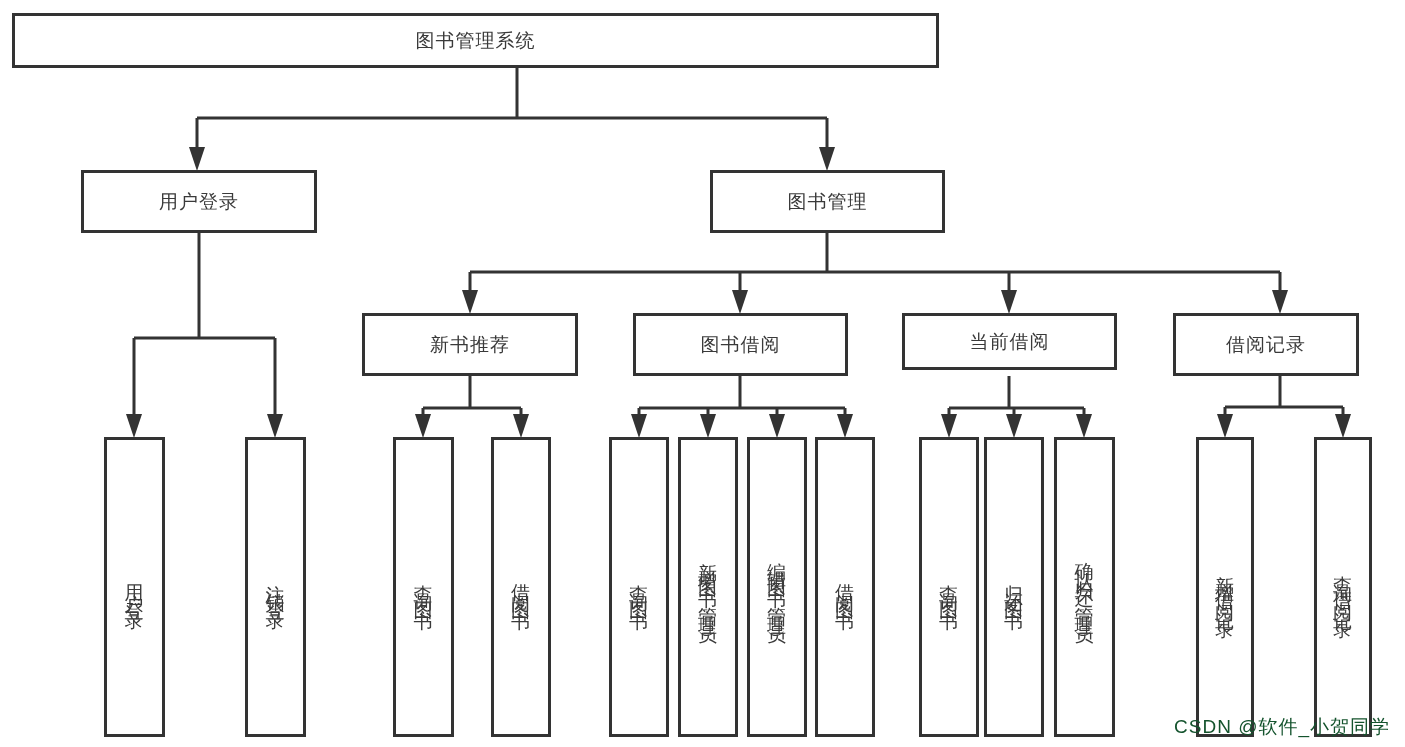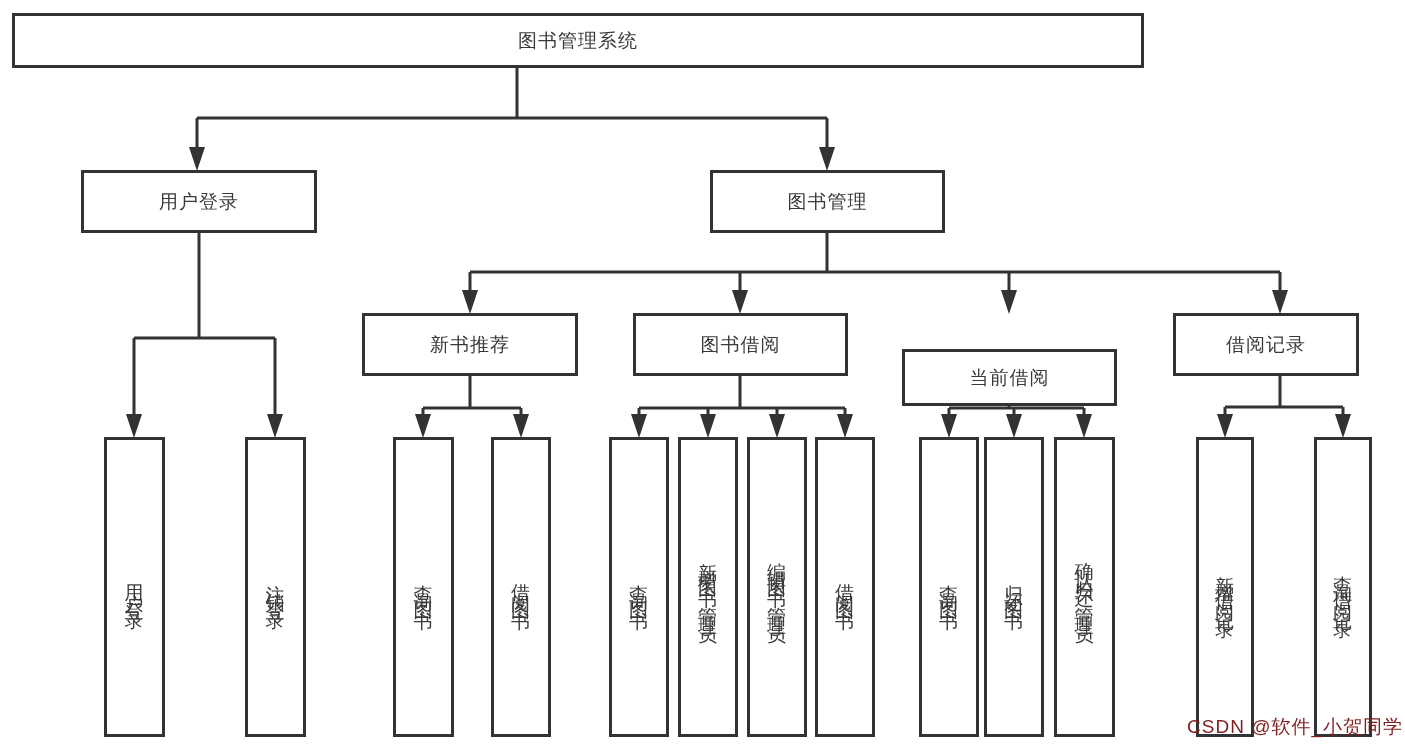--- a/index.html
+++ b/index.html
@@ -34,24 +34,24 @@
   .vbox {
     height: 300px;
     writing-mode: vertical-rl;
     text-orientation: mixed;
     letter-spacing: 9px;
     font-size: 19px;
     white-space: normal;
   }
   .watermark {
     position: absolute;
-    right: 2px;
+    right: 15px;
     bottom: 7px;
     font-size: 19px;
-    color: #7f1d1d;
+    color: #14532d;
     letter-spacing: 1px;
     z-index: 2;
   }
 </style>
 </head>
 <body>
 
 <div class="canvas">
 
   <svg class="connectors" width="1405" height="747" viewBox="0 0 1405 747">
@@ -80,28 +80,28 @@
       <path d="M769 414 L785 414 L777 438 Z"></path>
       <path d="M837 414 L853 414 L845 438 Z"></path>
       <path d="M941 414 L957 414 L949 438 Z"></path>
       <path d="M1006 414 L1022 414 L1014 438 Z"></path>
       <path d="M1076 414 L1092 414 L1084 438 Z"></path>
       <path d="M1217 414 L1233 414 L1225 438 Z"></path>
       <path d="M1335 414 L1351 414 L1343 438 Z"></path>
     </g>
   </svg>
 
-  <div class="box" style="left:12px; top:13px; width:1132px; height:55px;">图书管理系统</div>
+  <div class="box" style="left:12px; top:13px; width:927px; height:55px;">图书管理系统</div>
 
   <div class="box" style="left:81px; top:170px; width:236px; height:63px;">用户登录</div>
   <div class="box" style="left:362px; top:313px; width:216px; height:63px;">新书推荐</div>
 
   <div class="box" style="left:710px; top:170px; width:235px; height:63px;">图书管理</div>
   <div class="box" style="left:633px; top:313px; width:215px; height:63px;text-align:right;">图书借阅</div>
-  <div class="box" style="left:902px; top:313px; width:215px; height:57px;margin-top:36px;">当前借阅</div>
+  <div class="box" style="left:902px; top:313px; width:215px; height:57px;">当前借阅</div>
   <div class="box" style="left:1173px; top:313px; width:186px; height:63px;">借阅记录</div>
 
   <div class="box vbox" style="left:104px; top:437px; width:61px;">用户登录</div>
   <div class="box vbox" style="left:245px; top:437px; width:61px;">注销登录</div>
 
   <div class="box vbox" style="left:393px; top:437px; width:61px;">查询图书</div>
   <div class="box vbox" style="left:491px; top:437px; width:60px;">借阅图书</div>
 
   <div class="box vbox" style="left:609px; top:437px; width:60px;">查询图书</div>
   <div class="box vbox" style="left:678px; top:437px; width:60px;">新增图书（管理员）</div>

